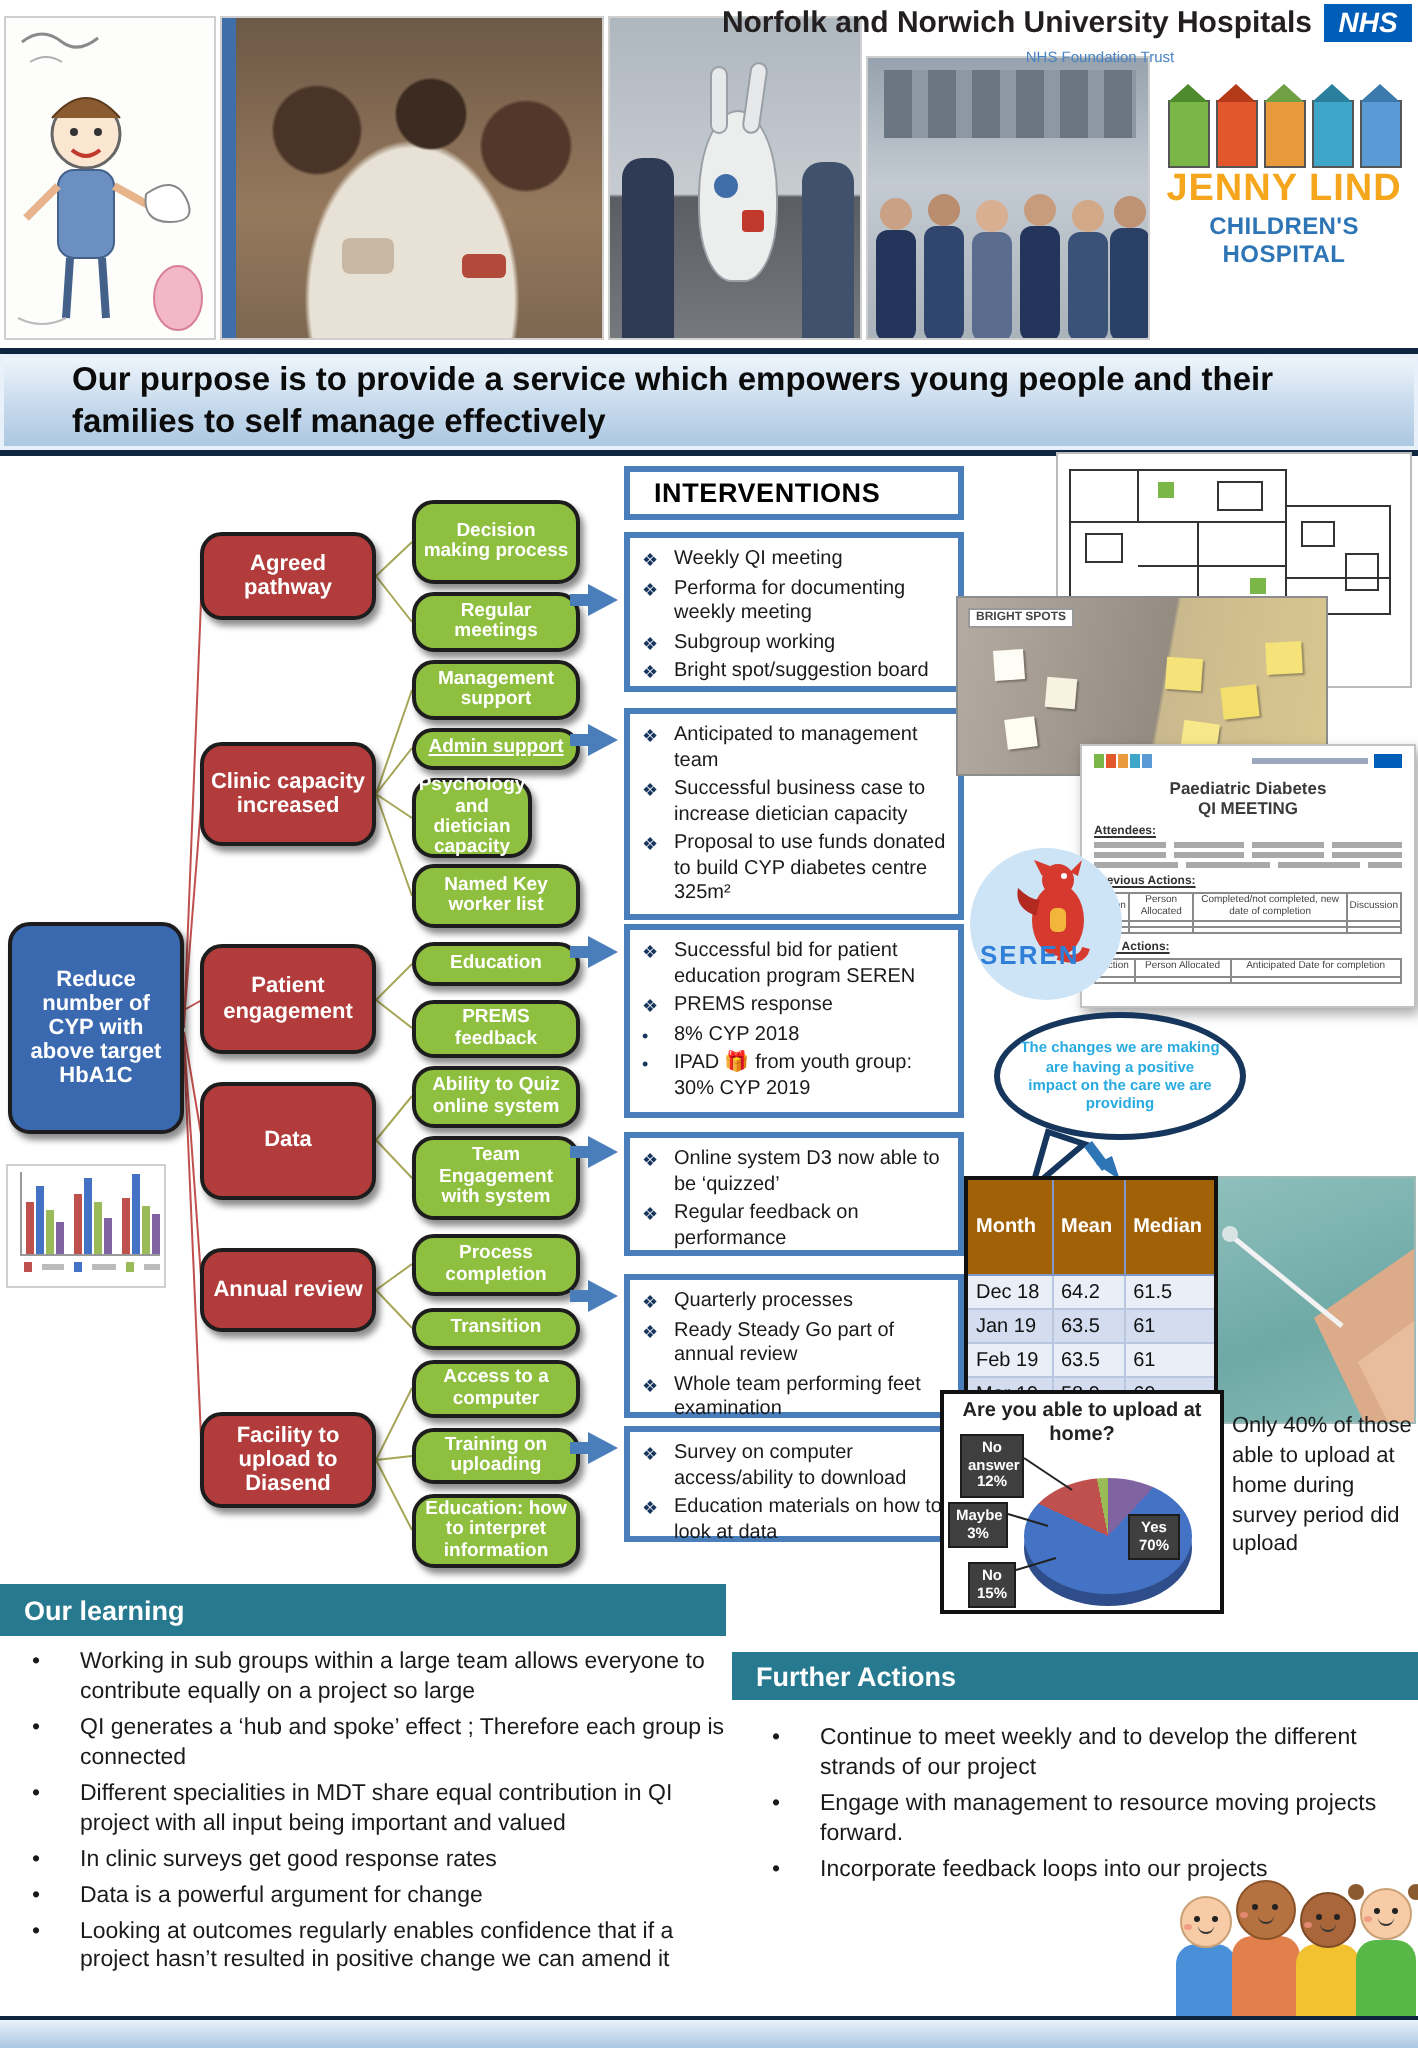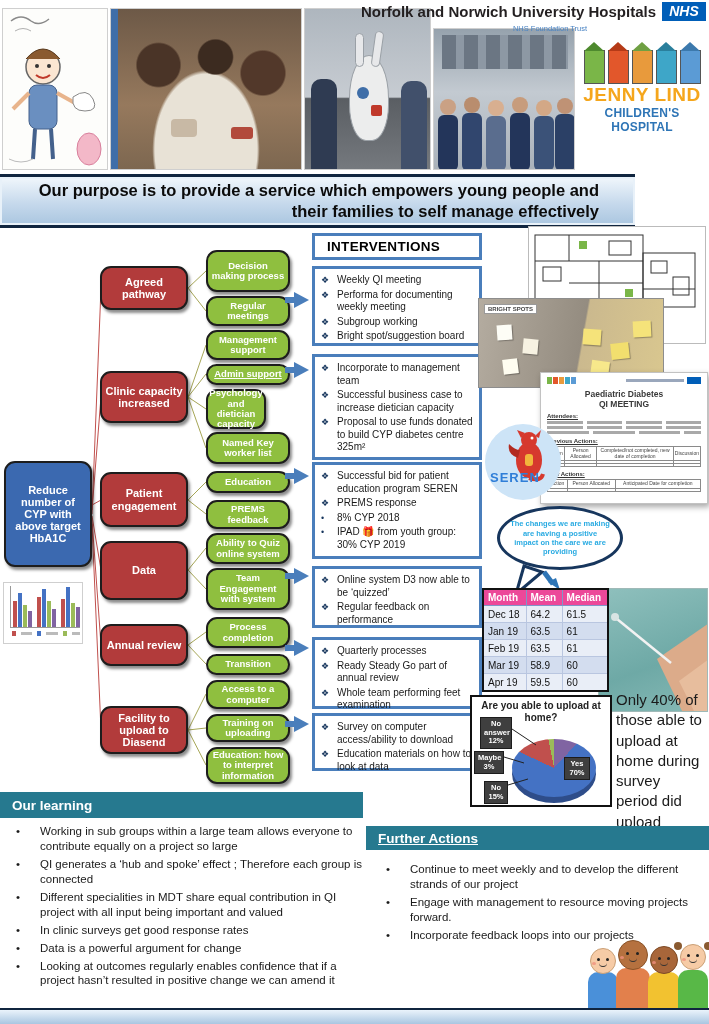--- a/index.html
+++ b/index.html
@@ -12,41 +12,41 @@
   .nhs-box{top:2px;left:662px;width:44px;height:19px;background:#005EB8;color:#fff;font-weight:bold;font-style:italic;font-size:14px;text-align:center;line-height:19px;}
   .ft-line{top:24px;left:420px;width:260px;text-align:center;font-size:7.5px;color:#4a84c4;}
   .photo{border:1px solid #cfcfcf;overflow:hidden;}
   .jl-wrap{top:40px;left:577px;width:130px;height:104px;background:#fff;text-align:center;}
   .huts{display:flex;justify-content:center;gap:3px;height:42px;align-items:flex-end;margin-top:2px;}
   .hut{width:21px;height:34px;position:relative;border:1px solid #555;}
   .hut::before{content:"";position:absolute;left:-1px;top:-9px;width:0;height:0;border-left:10px solid transparent;border-right:10px solid transparent;border-bottom:9px solid currentColor;}
   .jl-1{font-size:19px;font-weight:bold;color:#f5a61c;letter-spacing:.5px;line-height:22px;}
   .jl-2{font-size:12px;font-weight:bold;color:#2e75b6;letter-spacing:.2px;}
   
-  .banner{top:174px;left:0;width:635px;height:54px;background:linear-gradient(#f1f7fc,#c6d9ec 55%,#aac6e0);border-top:3px solid #10253f;border-bottom:3px solid #10253f;box-shadow:inset 0 0 0 2px #e8f1f9;display:flex;align-items:center;justify-content:center;text-align:right;font-size:16.5px;font-weight:bold;color:#0b0b0b;line-height:1.3;padding:0 36px;}
+  .banner{top:174px;left:0;width:709px;height:54px;background:linear-gradient(#f1f7fc,#c6d9ec 55%,#aac6e0);border-top:3px solid #10253f;border-bottom:3px solid #10253f;box-shadow:inset 0 0 0 2px #e8f1f9;display:flex;align-items:center;justify-content:center;text-align:left;font-size:16.5px;font-weight:bold;color:#0b0b0b;line-height:1.3;padding:0 36px;}
   
   .fbox{border:2px solid #1d1d1d;border-radius:11px;color:#fff;font-weight:bold;text-align:center;display:flex;align-items:center;justify-content:center;box-shadow:2px 3px 3px rgba(0,0,0,.45);padding:2px 3px;line-height:1.1;}
   .aim{background:#3b69b0;font-size:11px;}
   .red{background:#b23b3b;font-size:11px;}
   .green{background:#8fbf3f;font-size:9.5px;}
   
   .iv-head{border:3px solid #4a7ebb;background:#fff;font-weight:bold;font-size:13.5px;color:#000;display:flex;align-items:center;padding-left:12px;letter-spacing:.3px;}
   .iv-box{border:3px solid #4a7ebb;background:#fff;padding:5px 4px 4px 6px;}
   .iv-li{display:flex;font-size:10px;color:#1a1a1a;line-height:1.25;margin-bottom:2px;}
   .iv-li .mk{width:16px;flex:none;color:#17365d;font-size:9px;padding-top:1px;}
   .arrow{width:0;height:0;border-top:8px solid transparent;border-bottom:8px solid transparent;border-left:15px solid #4a7ebb;}
   .arrow::after{content:"";position:absolute;left:-24px;top:-3px;width:10px;height:6px;background:#4a7ebb;}
   
   .teal-bar{background:#26798f;color:#fff;font-weight:bold;font-size:13.5px;display:flex;align-items:center;padding-left:12px;}
   .blt-list{list-style:none;}
   .blt-list li{display:flex;font-size:11.5px;color:#1a1a1a;line-height:1.3;margin-bottom:3px;}
   .blt-list .d{width:40px;padding-left:16px;flex:none;}
   
   .mtable{border-collapse:collapse;border:2px solid #111;width:100%;}
-  .mtable th{background:#ec4899;color:#fff;font-size:10px;text-align:left;padding:2px 4px;border:1px solid #7f97c9;}
+  .mtable th{background:#a16207;color:#fff;font-size:10px;text-align:left;padding:18px 4px;border:1px solid #7f97c9;}
   .mtable td{font-size:10px;color:#111;padding:2.5px 4px;border:1px solid #b9c6e0;}
   .mtable tr:nth-child(odd) td{background:#d3ddef;}
   .mtable tr:nth-child(even) td{background:#e9eef7;}
   
   .pie-box{border:2px solid #111;background:#fff;}
   .pie-title{font-size:10px;font-weight:bold;color:#222;text-align:center;line-height:1.15;padding-top:3px;}
   .pie{width:84px;height:58px;border-radius:50%;background:conic-gradient(#8064a2 0 43deg,#4472c4 43deg 295deg,#c0504d 295deg 349deg,#9bbb59 349deg 360deg);}
   .pie-under{width:84px;height:58px;border-radius:50%;background:#2e4d8a;}
   .pielab{position:absolute;background:#3f3f3f;color:#fff;font-weight:bold;font-size:7.5px;line-height:1.15;text-align:center;padding:2px 3px;border:1px solid #1c1c1c;}
   
@@ -242,21 +242,21 @@
       </div>
     <div class="iv-li">
         <span class="mk">❖</span>
         <span>Bright spot/suggestion board</span>
       </div>
   </div>
 
   <div class="abs iv-box" style="left:312px;top:354px;width:170px;height:106px;">
     <div class="iv-li">
         <span class="mk">❖</span>
-        <span>Incorporate to management team</span>
+        <span>Anticipated to management team</span>
       </div>
     <div class="iv-li">
         <span class="mk">❖</span>
         <span>Successful business case to increase dietician capacity</span>
       </div>
     <div class="iv-li">
         <span class="mk">❖</span>
         <span>Proposal to use funds donated to build CYP diabetes centre 325m²</span>
       </div>
   </div>
@@ -513,21 +513,21 @@
       <div class="pielab" style="left:92px;top:34px;width:26px;">Yes 70%</div>
       <svg class="abs" style="left:0;top:0;" width="142" height="84">
         <g stroke="#222" stroke-width="1">
           <line x1="40" y1="6" x2="64" y2="22"></line>
           <line x1="32" y1="34" x2="52" y2="40"></line>
           <line x1="36" y1="62" x2="56" y2="56"></line>
         </g>
       </svg>
     </div>
   </div>
-  <div class="abs" style="left:616px;top:690px;width:90px;font-size:15px;color:#1a1a1a;line-height:1.35;">Only 40% of those able to upload at home during survey period did upload</div>
+  <div class="abs" style="left:616px;top:706px;width:90px;font-size:11px;color:#1a1a1a;line-height:1.35;">Only 40% of those able to upload at home during survey period did upload</div>
 
   <div class="abs teal-bar" style="left:0;top:792px;width:363px;height:26px;">Our learning</div>
   <ul class="abs blt-list" style="left:0;top:824px;width:363px;">
     <li>
         <span class="d">•</span>
         <span>Working in sub groups within a large team allows everyone to contribute equally on a project so large</span>
       </li>
     <li>
         <span class="d">•</span>
         <span>QI generates a ‘hub and spoke’ effect ; Therefore each group is connected</span>
@@ -543,21 +543,21 @@
     <li>
         <span class="d">•</span>
         <span>Data is a powerful argument for change</span>
       </li>
     <li>
         <span class="d">•</span>
         <span>Looking at outcomes regularly enables confidence that if a project hasn’t resulted in positive change we can amend it</span>
       </li>
   </ul>
 
-  <div class="abs teal-bar" style="left:366px;top:826px;width:343px;height:24px;text-decoration:underline;">Further Actions</div>
+  <div class="abs teal-bar" style="left:366px;top:826px;width:343px;height:24px;">Further Actions</div>
   <ul class="abs blt-list" style="left:370px;top:862px;width:330px;">
     <li>
         <span class="d">•</span>
         <span>Continue to meet weekly and to develop the different strands of our project</span>
       </li>
     <li>
         <span class="d">•</span>
         <span>Engage with management to resource moving projects forward.</span>
       </li>
     <li>

